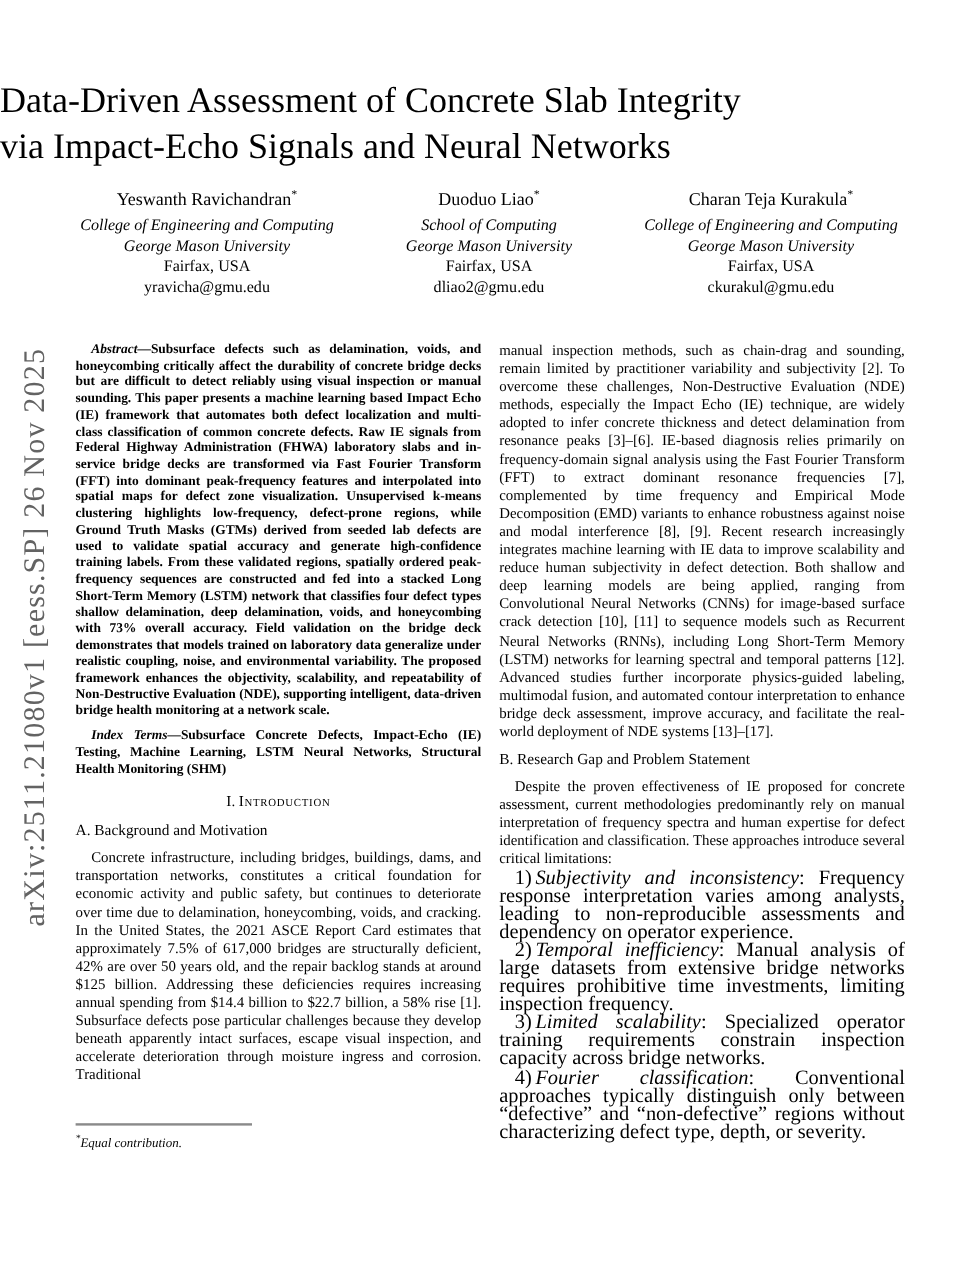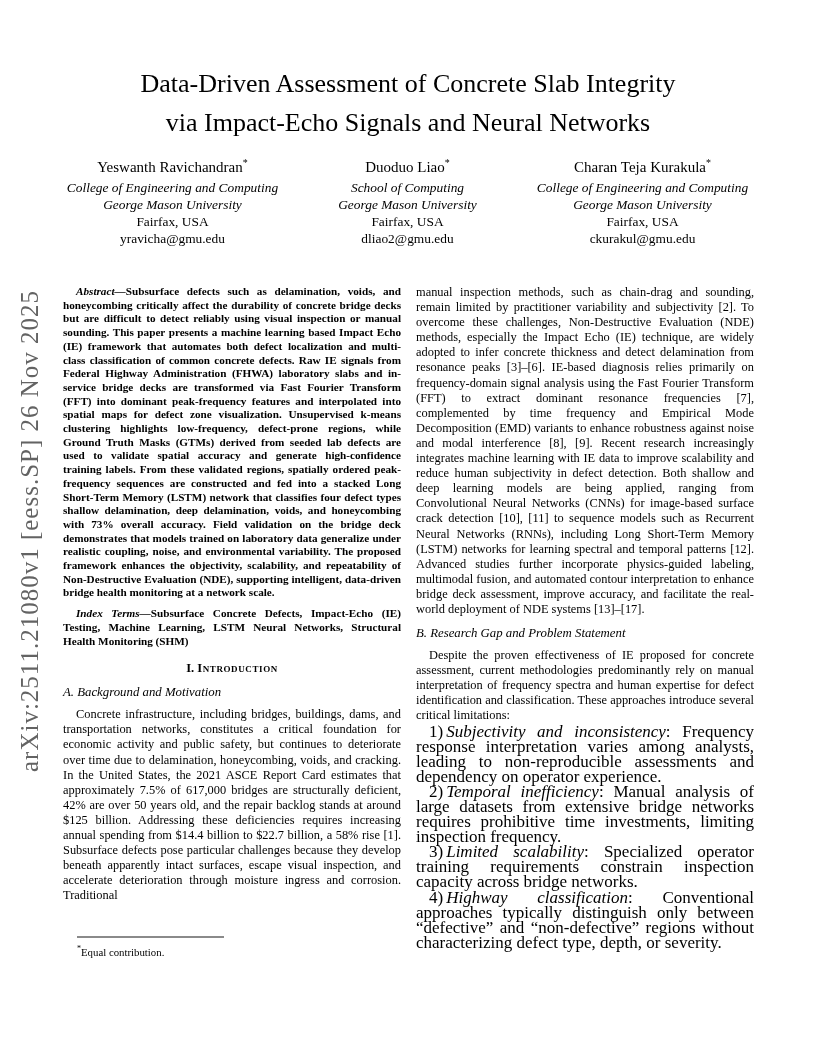--- a/index.html
+++ b/index.html
@@ -19,22 +19,21 @@
     transform:rotate(-90deg);
     transform-origin:left top;
     white-space:nowrap;
     font-size:25px;
     letter-spacing:1px;
     color:#636363;
   }
   .title {
     position:absolute;
     top:64px; left:0; right:0;
-    text-align:center;
-    font-size:26px;
+    font-size:30px;
     font-weight:400;
     line-height:39px;
   }
   .title-line { display:block; }
   .authors {
     position:absolute;
     top:153px; left:55px; width:706px;
     display:flex;
   }
   .author {
@@ -56,53 +55,53 @@
   .abstract, .index-terms {
     font-size:11.2px;
     font-weight:bold;
     line-height:13.7px;
     text-indent:13px;
   }
   .index-terms { margin-top:7px;font-family:Liberation Serif, serif; }
   .abs-label, .it-label { font-style:italic; }
   .section-heading {
     font-size:12.6px;
-    font-weight:700;
+    font-weight:400;
     text-align:center;
     margin:13px 0 9px 0;
   }
   .sc { font-variant:small-caps; letter-spacing:0.6px; margin-left:3px; }
   .subsection {
     font-size:12.8px;
-    font-style:italic;
     font-weight:400;
     text-align:left;
     margin:9px 0 7px 0;
   }
   .body-par {
     font-size:12.4px;
     line-height:15.1px;
   }
   .indent { text-indent:13px; }
   .list-item {
     font-size:17px;
     line-height:15.1px;
     text-indent:13px;
   }
   .li-num { margin-right:3px; }
   .li-lead { font-style:italic; }
   .footnote {
     position:absolute;
-    left:77px; top:932px;
+    left:63px; top:932px;
     width:338px;
     background:#ffffff;
     padding-top:4px;
     font-size:10.8px;
     line-height:13px;
     z-index:5;
+    font-style:italic;
   }
   .footnote-rule {
     width:147px;
     border-top:2px solid #8a8a8a;
     margin-bottom:4px;
   }
   .footnote sup { font-size:8px; }
 </style>
 </head>
 <body>
@@ -148,21 +147,21 @@
     <p class="body-par indent">Concrete infrastructure, including bridges, buildings, dams, and transportation networks, constitutes a critical foundation for economic activity and public safety, but continues to deteriorate over time due to delamination, honeycombing, voids, and cracking. In the United States, the 2021 ASCE Report Card estimates that approximately 7.5% of 617,000 bridges are structurally deficient, 42% are over 50 years old, and the repair backlog stands at around $125 billion. Addressing these deficiencies requires increasing annual spending from $14.4 billion to $22.7 billion, a 58% rise [1]. Subsurface defects pose particular challenges because they develop beneath apparently intact surfaces, escape visual inspection, and accelerate deterioration through moisture ingress and corrosion. Traditional</p>
   </div>
 
   <div class="col col-right">
     <p class="body-par">manual inspection methods, such as chain-drag and sounding, remain limited by practitioner variability and subjectivity [2]. To overcome these challenges, Non-Destructive Evaluation (NDE) methods, especially the Impact Echo (IE) technique, are widely adopted to infer concrete thickness and detect delamination from resonance peaks [3]–[6]. IE-based diagnosis relies primarily on frequency-domain signal analysis using the Fast Fourier Transform (FFT) to extract dominant resonance frequencies [7], complemented by time frequency and Empirical Mode Decomposition (EMD) variants to enhance robustness against noise and modal interference [8], [9]. Recent research increasingly integrates machine learning with IE data to improve scalability and reduce human subjectivity in defect detection. Both shallow and deep learning models are being applied, ranging from Convolutional Neural Networks (CNNs) for image-based surface crack detection [10], [11] to sequence models such as Recurrent Neural Networks (RNNs), including Long Short-Term Memory (LSTM) networks for learning spectral and temporal patterns [12]. Advanced studies further incorporate physics-guided labeling, multimodal fusion, and automated contour interpretation to enhance bridge deck assessment, improve accuracy, and facilitate the real-world deployment of NDE systems [13]–[17].</p>
     <h3 class="subsection">B. Research Gap and Problem Statement</h3>
     <p class="body-par indent">Despite the proven effectiveness of IE proposed for concrete assessment, current methodologies predominantly rely on manual interpretation of frequency spectra and human expertise for defect identification and classification. These approaches introduce several critical limitations:</p>
     <p class="list-item"><span class="li-num">1)</span><span class="li-lead">Subjectivity and inconsistency</span><span>: Frequency response interpretation varies among analysts, leading to non-reproducible assessments and dependency on operator experience.</span></p>
     <p class="list-item"><span class="li-num">2)</span><span class="li-lead">Temporal inefficiency</span><span>: Manual analysis of large datasets from extensive bridge networks requires prohibitive time investments, limiting inspection frequency.</span></p>
     <p class="list-item"><span class="li-num">3)</span><span class="li-lead">Limited scalability</span><span>: Specialized operator training requirements constrain inspection capacity across bridge networks.</span></p>
-    <p class="list-item"><span class="li-num">4)</span><span class="li-lead">Highway classification</span><span>: Conventional approaches typically distinguish only between “defective” and “non-defective” regions without characterizing defect type, depth, or severity.</span></p>
+    <p class="list-item"><span class="li-num">4)</span><span class="li-lead">Fourier classification</span><span>: Conventional approaches typically distinguish only between “defective” and “non-defective” regions without characterizing defect type, depth, or severity.</span></p>
   </div>
 
   <div class="footnote">
     <div class="footnote-rule"></div>
     <div><sup>*</sup><span>Equal contribution.</span></div>
   </div>
 
 </div>
 
 </body></html>

